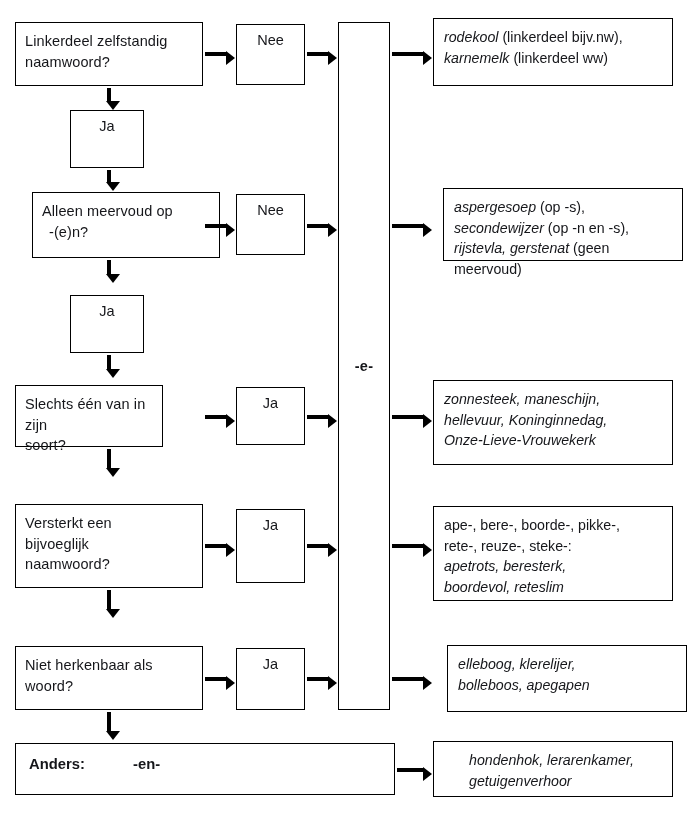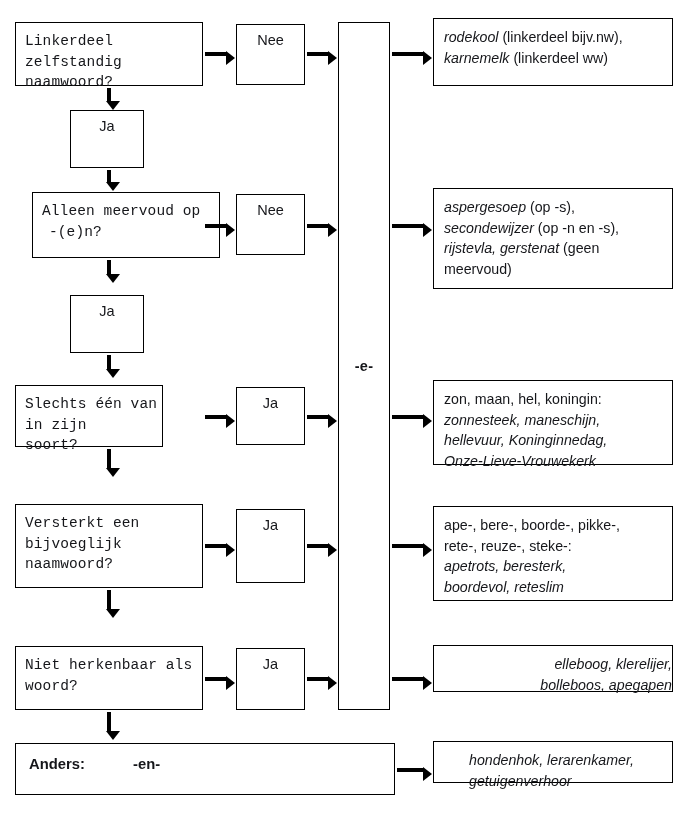--- a/index.html
+++ b/index.html
@@ -22,21 +22,20 @@
     position: absolute;
     box-sizing: border-box;
     border: 1.6px solid #000000;
     background: #ffffff;
   }
   .qbox {
     padding: 8px 0 0 9px;
     font-size: 14.5px;
     line-height: 1.42;
     letter-spacing: 0.1px;
-    font-family: Liberation Mono, monospace;
   }
   .qbox .l2ind {
     display: block;
     padding-left: 7px;
   }
   .jabox, .neebox {
     display: flex;
     justify-content: center;
     padding-top: 7px;
     font-size: 14.5px;
@@ -129,21 +128,21 @@
     <span>Alleen meervoud op</span>
     <span class="l2ind">-(e)n?</span>
   </div>
   <div class="arrow-r" style="left:205px; top:224px; width:21px;"></div>
   <div class="box jabox" style="left:236px; top:194px; width:69px; height:61px;">
     <span>Nee</span>
   </div>
   <div class="arrow-r" style="left:307px; top:224px; width:21px;"></div>
 
   <div class="arrow-r" style="left:392px; top:224px; width:31px;"></div>
-  <div class="box exbox" style="left:433px; top:188px; width:240px; height:101px;">
+  <div class="box exbox" style="left:443px; top:188px; width:240px; height:73px;">
     <div>
         <div><i>aspergesoep</i><span> (op -s),</span></div>
         <div><i>secondewijzer</i><span> (op -n en -s),</span></div>
         <div><i>rijstevla, gerstenat</i><span> (geen</span></div>
         <div><span>meervoud)</span></div>
       </div>
   </div>
 
   <div class="arrow-d" style="left:107px; top:260px; height:14px;"></div>
   <div class="box jabox" style="left:70px; top:295px; width:74px; height:58px;">
@@ -157,21 +156,20 @@
   </div>
   <div class="arrow-r" style="left:205px; top:415px; width:21px;"></div>
   <div class="box jabox" style="left:236px; top:387px; width:69px; height:58px;">
     <span>Ja</span>
   </div>
   <div class="arrow-r" style="left:307px; top:415px; width:21px;"></div>
 
   <div class="arrow-r" style="left:392px; top:415px; width:31px;"></div>
   <div class="box exbox" style="left:433px; top:380px; width:240px; height:85px;">
     <div>
-        <div><span>zon, maan, hel, koningin:</span></div>
         <div><i>zonnesteek, maneschijn,</i></div>
         <div><i>hellevuur, Koninginnedag,</i></div>
         <div><i>Onze-Lieve-Vrouwekerk</i></div>
       </div>
   </div>
 
   <div class="arrow-d" style="left:107px; top:449px; height:19px;"></div>
 
   <div class="box qbox" style="left:15px; top:504px; width:188px; height:84px;">
     <span>Versterkt een</span><br>
@@ -200,38 +198,38 @@
     <span>Niet herkenbaar als</span><br>
     <span>woord?</span>
   </div>
   <div class="arrow-r" style="left:205px; top:677px; width:21px;"></div>
   <div class="box jabox" style="left:236px; top:648px; width:69px; height:62px;">
     <span>Ja</span>
   </div>
   <div class="arrow-r" style="left:307px; top:677px; width:21px;"></div>
 
   <div class="arrow-r" style="left:392px; top:677px; width:31px;"></div>
-  <div class="box exbox" style="left:433px; top:645px; width:240px; height:47px;text-align:right;">
+  <div class="box exbox" style="left:447px; top:645px; width:240px; height:67px;">
     <div>
         <div><i>elleboog, klerelijer,</i></div>
         <div><i>bolleboos, apegapen</i></div>
       </div>
   </div>
 
   <div class="arrow-d" style="left:107px; top:712px; height:19px;"></div>
 
   <div class="box centercol" style="left:338px; top:22px; width:52px; height:688px;">
     <span>-e-</span>
   </div>
 
   <div class="box andersbar" style="left:15px; top:743px; width:380px; height:52px;">
     <span>Anders:</span>
     <span class="suffix">-en-</span>
   </div>
   <div class="arrow-r" style="left:397px; top:768px; width:26px;"></div>
-  <div class="box exbox" style="left:433px; top:741px; width:240px; height:42px;padding-left:35px;">
+  <div class="box exbox" style="left:433px; top:741px; width:240px; height:56px;padding-left:35px;">
     <div>
         <div><i>hondenhok, lerarenkamer,</i></div>
         <div><i>getuigenverhoor</i></div>
       </div>
   </div>
 
 </div>
 
 </body></html>

